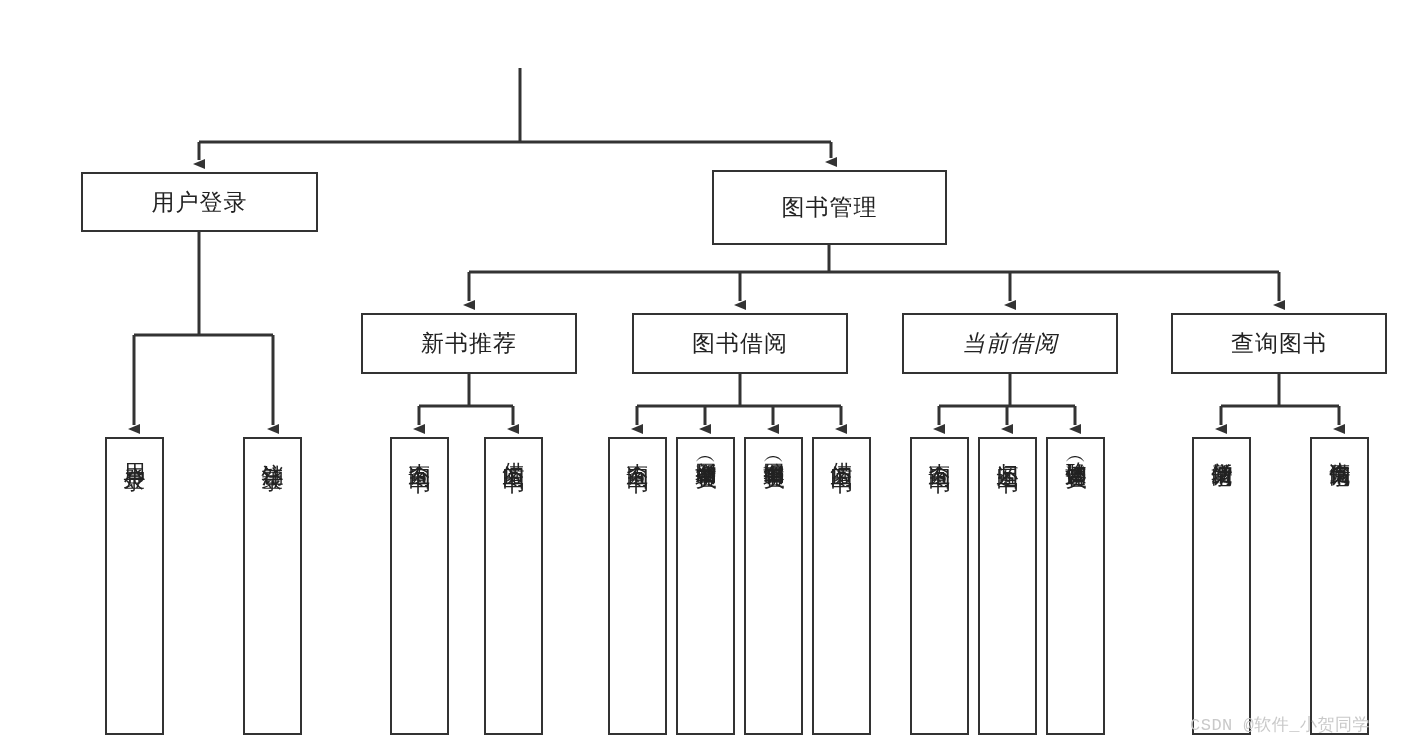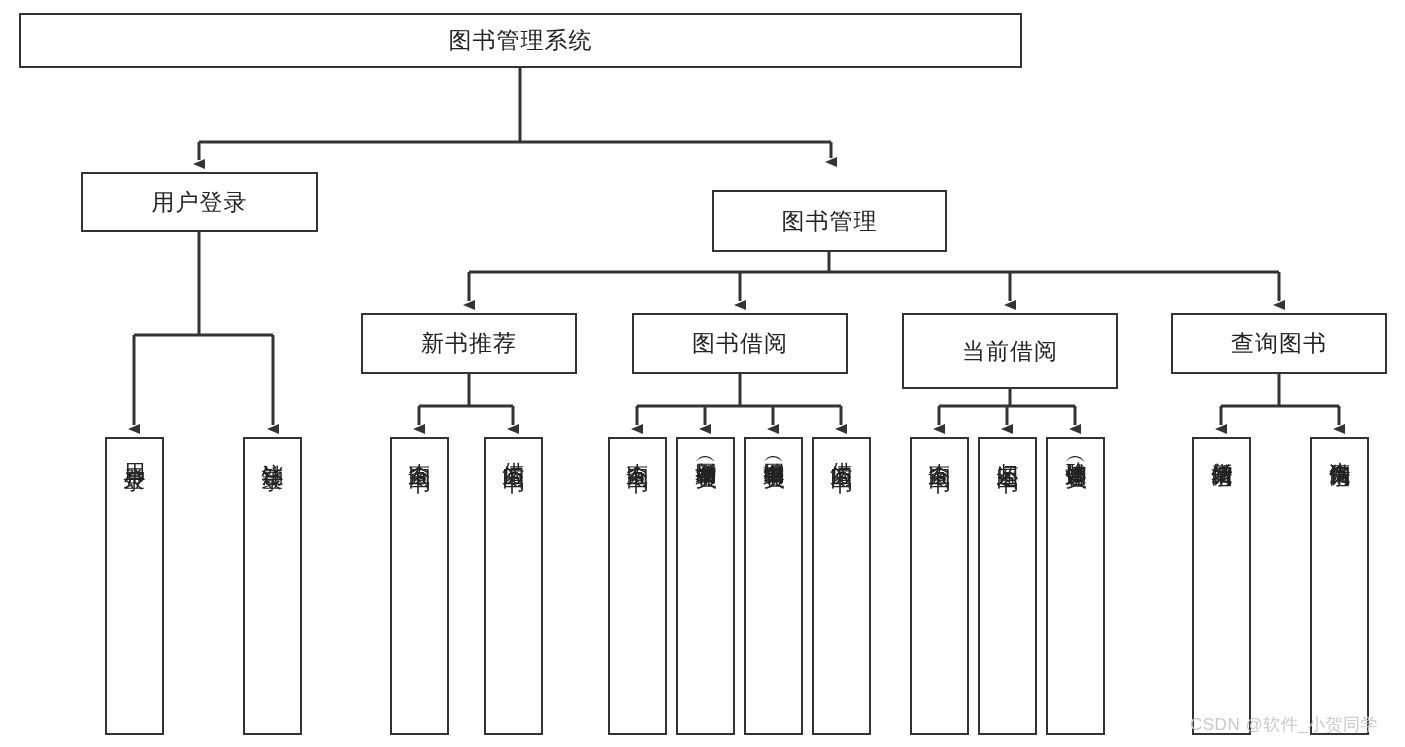--- a/index.html
+++ b/index.html
@@ -12,21 +12,21 @@
             justify-content:center;}
   .node-label{color:#222222;line-height:1.15;white-space:nowrap;}
   .h-label{font-size:23px;letter-spacing:1px;}
   .v-label{font-size:22px;writing-mode:vertical-rl;text-orientation:upright;
            letter-spacing:3px;line-height:1.0;white-space:nowrap;}
   .leaf-box{align-items:flex-start;padding-top:6px;}
   .leaf-box .v-label{margin:0 auto;}
   .leaf-tall .v-label{font-size:21px;letter-spacing:1px;}
   #watermark{position:absolute;left:1190px;top:713px;font-size:17px;
              color:#c9c9c9;white-space:nowrap;letter-spacing:0.5px;
-             font-family:Liberation Sans, sans-serif;}
+             font-family:Liberation Mono, monospace;}
 </style>
 </head>
 <body>
 
 <div id="diagram-root">
 
   <svg class="layer" viewBox="0 0 1405 747" xmlns="http://www.w3.org/2000/svg">
     <defs>
       <marker id="arrow" markerWidth="10" markerHeight="12" refX="1" refY="6" orient="auto" markerUnits="userSpaceOnUse">
         <path d="M0,0 L10,0 L5,12 Z" fill="#333333"></path>
@@ -69,38 +69,35 @@
       <path d="M1007,406 L1007,425" marker-end="url(#arrow)"></path>
       <path d="M1075,406 L1075,425" marker-end="url(#arrow)"></path>
 
       <path d="M1279,374 L1279,406"></path>
       <path d="M1221,406 L1339,406"></path>
       <path d="M1221,406 L1221,425" marker-end="url(#arrow)"></path>
       <path d="M1339,406 L1339,425" marker-end="url(#arrow)"></path>
     </g>
   </svg>
 
-  <div class="node-box" id="root-node" style="left: 19px; top: 13px; width: 1003px; height: 55px;">
-    <span class="node-label h-label">图书管理系统</span>
-  </div>
 
   <div class="node-box" id="l2-0" style="left: 81px; top: 172px; width: 237px; height: 60px;">
     <span class="node-label h-label">用户登录</span>
   </div>
-  <div class="node-box" id="l2-1" style="left: 712px; top: 170px; width: 235px; height: 62px; margin-top: 20px;">
+  <div class="node-box" id="l2-1" style="left: 712px; top: 170px; width: 235px; height: 75px;">
     <span class="node-label h-label">图书管理</span>
   </div>
 
   <div class="node-box" id="l3-1" style="left: 632px; top: 313px; width: 216px; height: 61px;">
     <span class="node-label h-label">图书借阅</span>
   </div>
   <div class="node-box" id="l3-0" style="left: 361px; top: 313px; width: 216px; height: 61px;">
     <span class="node-label h-label">新书推荐</span>
   </div>
-  <div class="node-box" id="l3-2" style="left: 902px; top: 313px; width: 216px; height: 76px;">
+  <div class="node-box" id="l3-2" style="left: 902px; top: 313px; width: 216px; height: 61px; font-style: italic;">
     <span class="node-label h-label">当前借阅</span>
   </div>
   <div class="node-box" id="l3-3" style="left: 1171px; top: 313px; width: 216px; height: 61px;">
     <span class="node-label h-label">查询图书</span>
   </div>
 
   <div class="node-box leaf-box" id="leaf-0" style="left: 105px; top: 437px; width: 59px; height: 298px;">
     <span class="node-label v-label">用户登录</span>
     </div>
   <div class="node-box leaf-box" id="leaf-1" style="left: 243px; top: 437px; width: 59px; height: 298px;">

